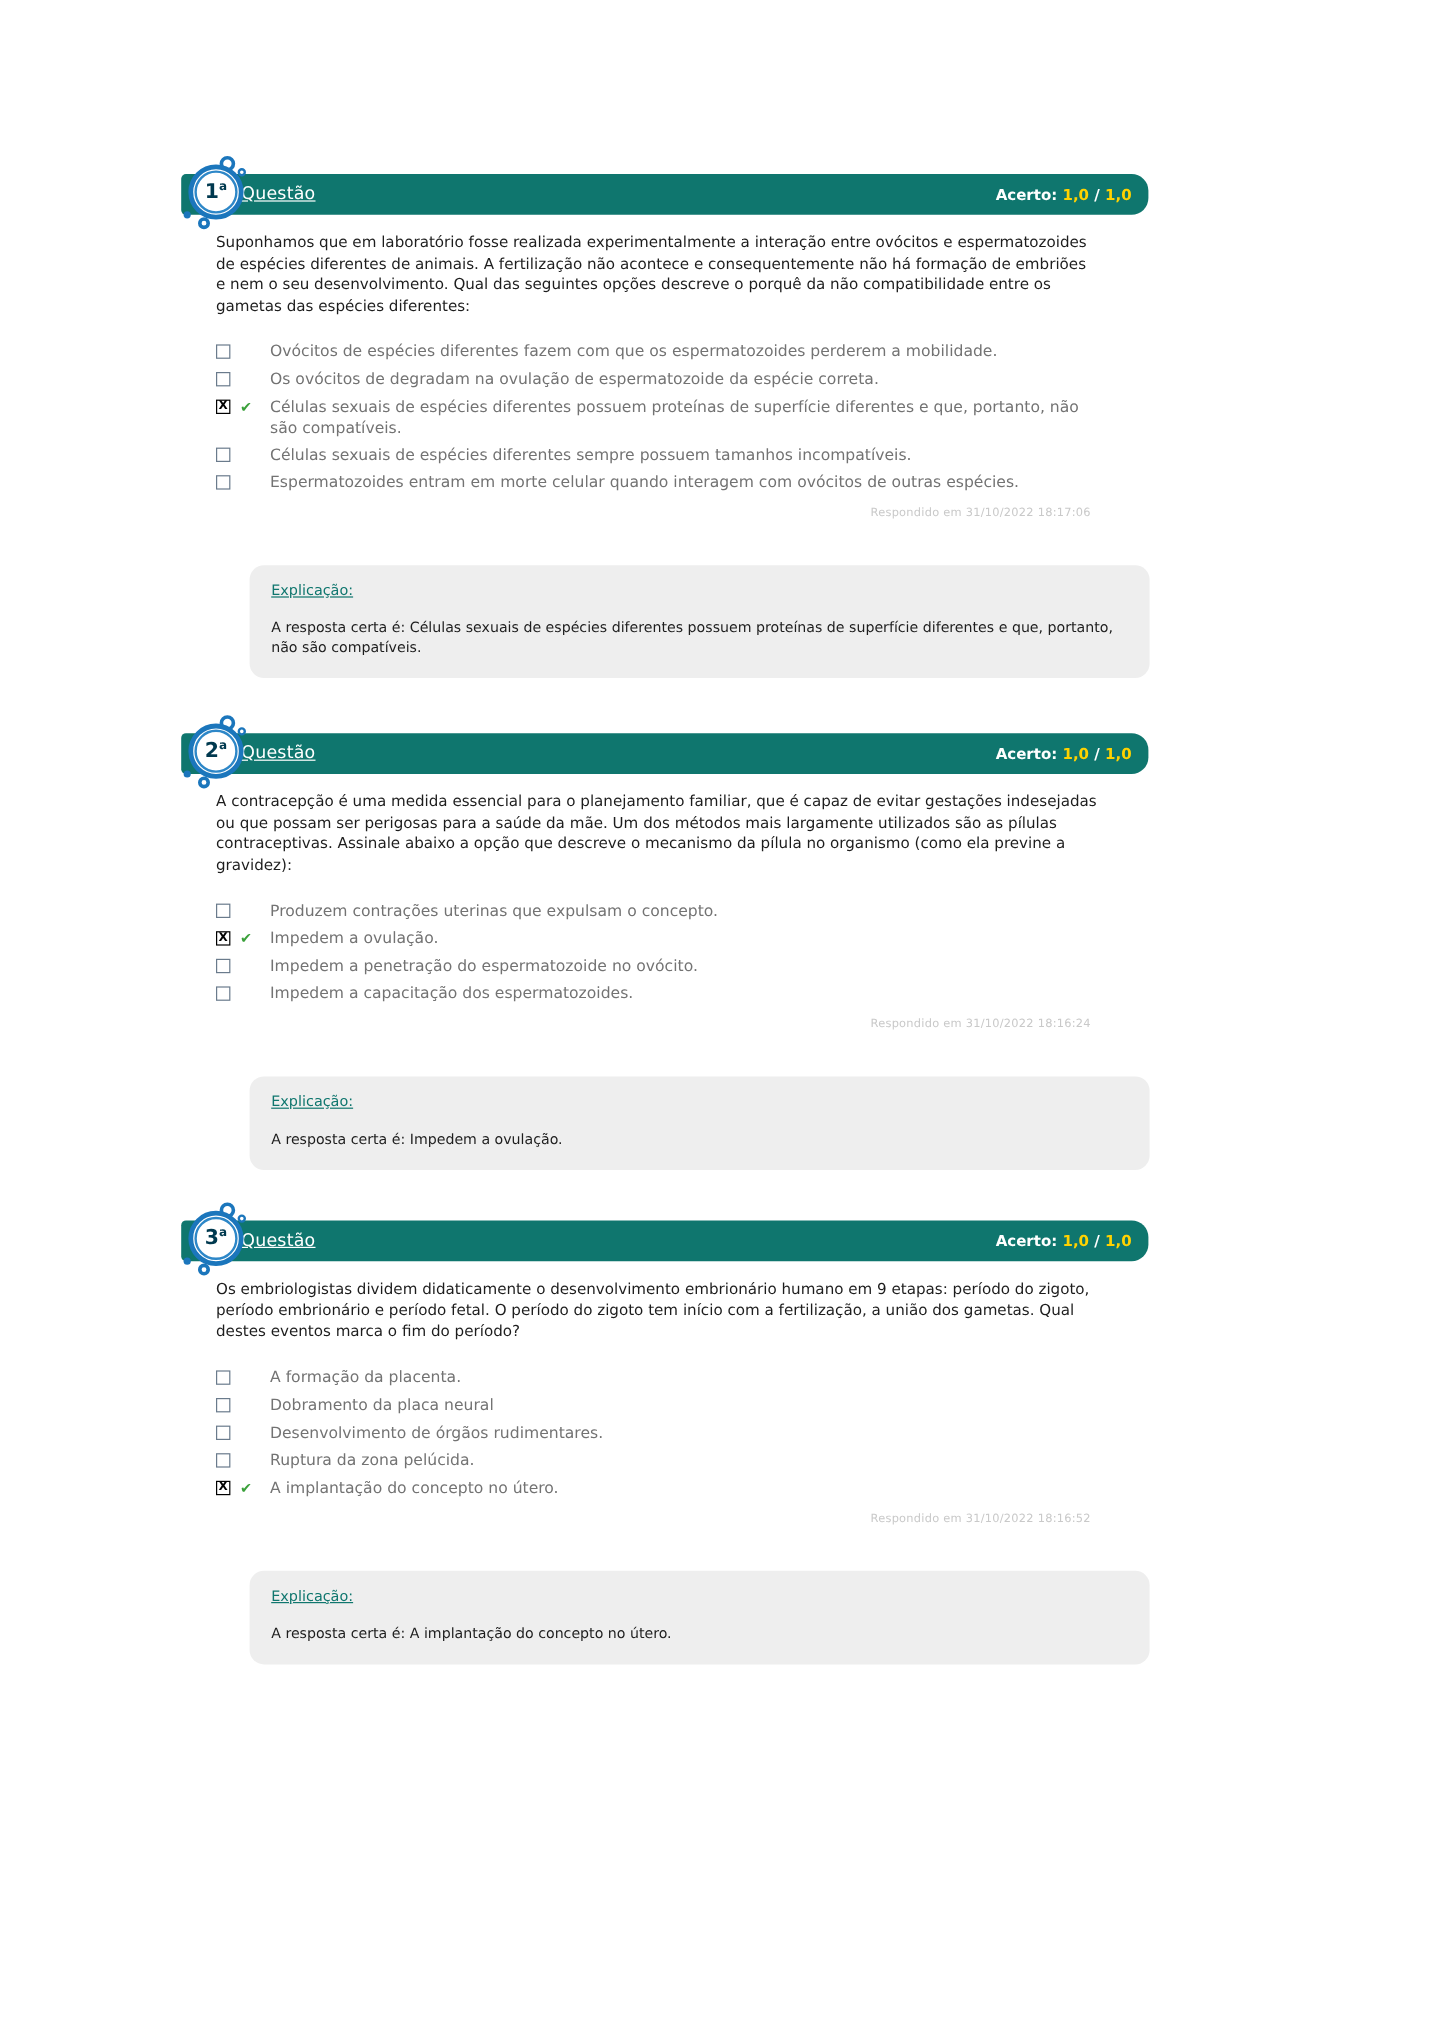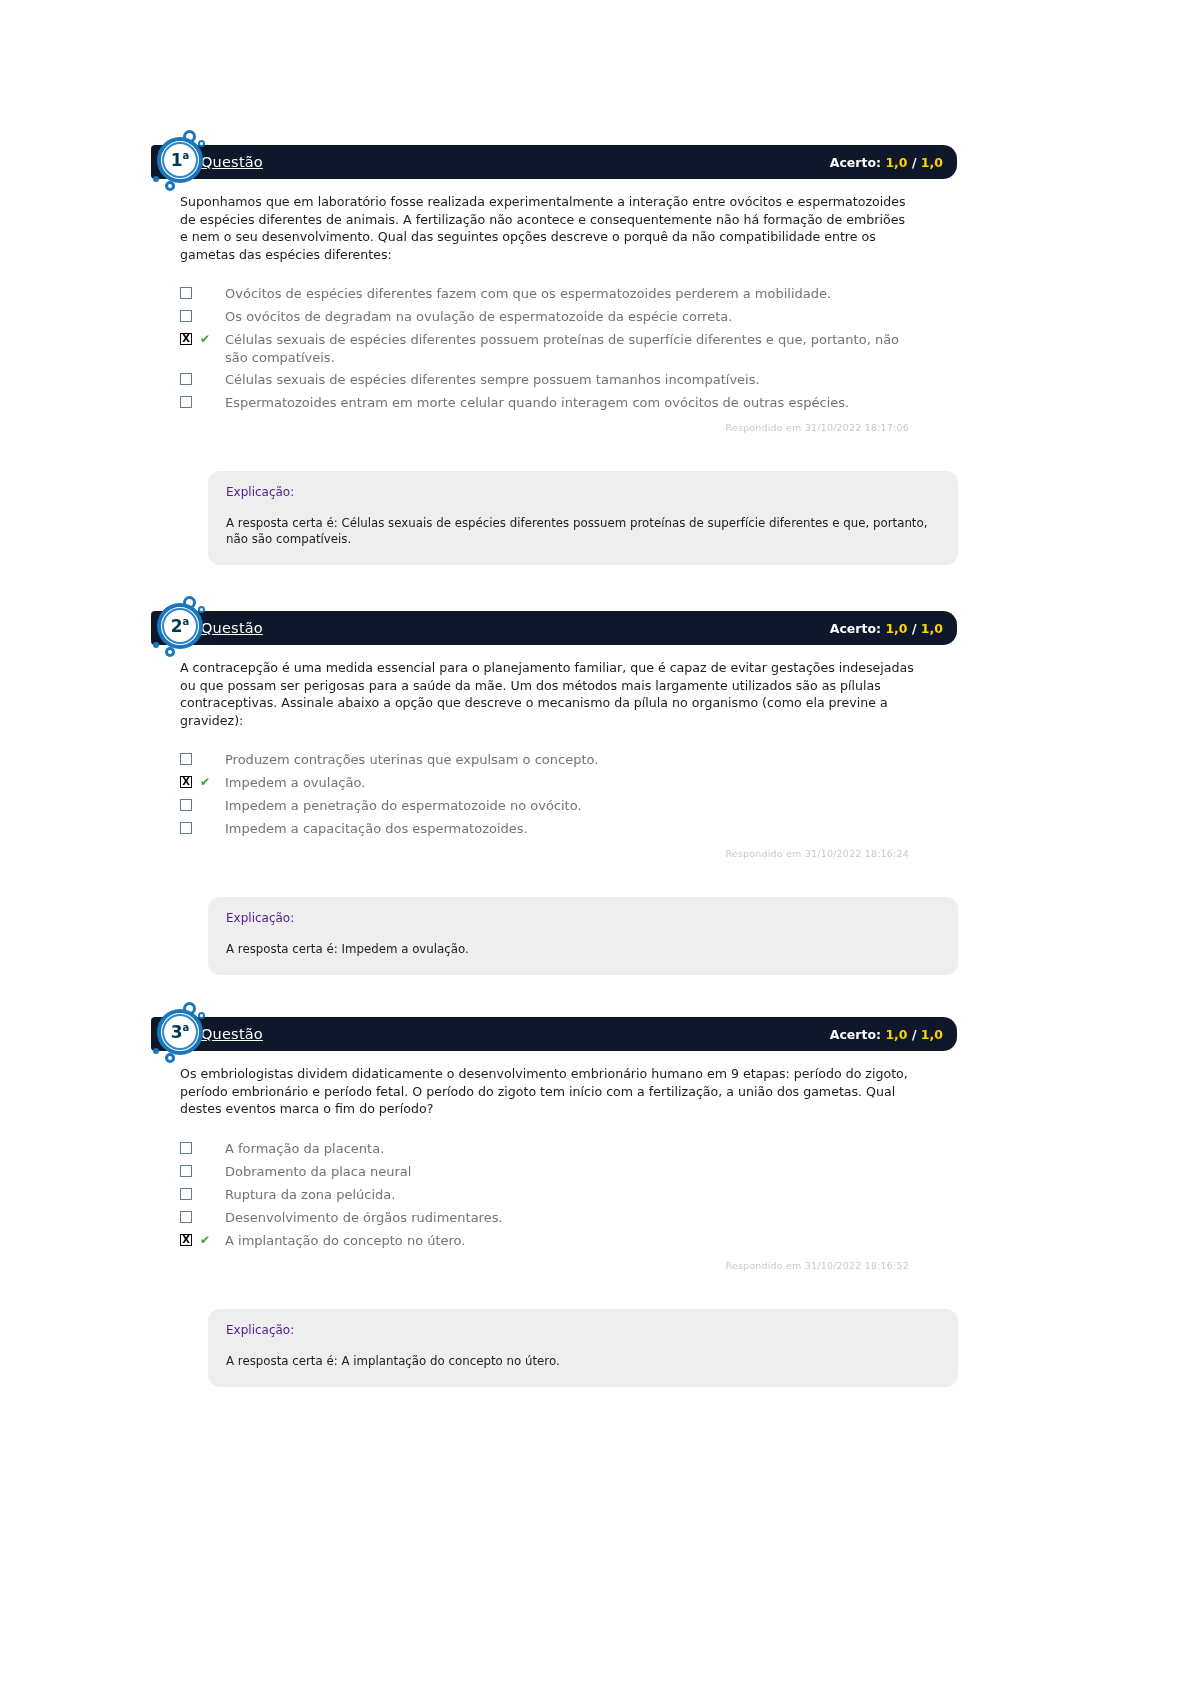--- a/index.html
+++ b/index.html
@@ -23,21 +23,21 @@
   }
   .question-block {
     position: absolute;
     left: 137px;
     width: 820px;
   }
   
   .q-header {
     position: relative;
     height: 34px;
-    background: #0f172a;
+    background: #0f766e;
     border-radius: 4px 14px 14px 4px;
     display: flex;
     align-items: center;
     margin-left: 14px;
     width: 806px;
     box-sizing: border-box;
     text-align: center;
   }
   .q-header-title {
     color: #ffffff;
@@ -196,23 +196,24 @@
   
   .explanation {
     margin: 38px 0 0 28px;
     width: 750px;
     background: #eeeeee;
     border-radius: 12px;
     padding: 14px 18px 18px 18px;
     box-sizing: border-box;
   }
   .explanation-title {
-    color: #4c1d95;
+    color: #0f766e;
     font-size: 12px;
     margin-bottom: 16px;
+    text-decoration: underline;
   }
   .explanation-text {
     color: #1d1d1d;
     font-size: 11.8px;
     line-height: 16px;
   }
 </style>
 </head>
 <body>
 
@@ -366,26 +367,26 @@
           <span class="option-text">A formação da placenta.</span>
         </div>
         <div class="option-row">
           <span class="checkbox"></span>
           <span class="check-mark blank"></span>
           <span class="option-text">Dobramento da placa neural</span>
         </div>
         <div class="option-row">
           <span class="checkbox"></span>
           <span class="check-mark blank"></span>
+          <span class="option-text">Desenvolvimento de órgãos rudimentares.</span>
+        </div>
+        <div class="option-row">
+          <span class="checkbox"></span>
+          <span class="check-mark blank"></span>
           <span class="option-text">Ruptura da zona pelúcida.</span>
-        </div>
-        <div class="option-row">
-          <span class="checkbox"></span>
-          <span class="check-mark blank"></span>
-          <span class="option-text">Desenvolvimento de órgãos rudimentares.</span>
         </div>
         <div class="option-row with-check">
           <span class="checkbox checked">X</span>
           <span class="check-mark">✔</span>
           <span class="option-text">A implantação do concepto no útero.</span>
         </div>
       </div>
 
       <div class="answered">Respondido em 31/10/2022 18:16:52</div>
 

